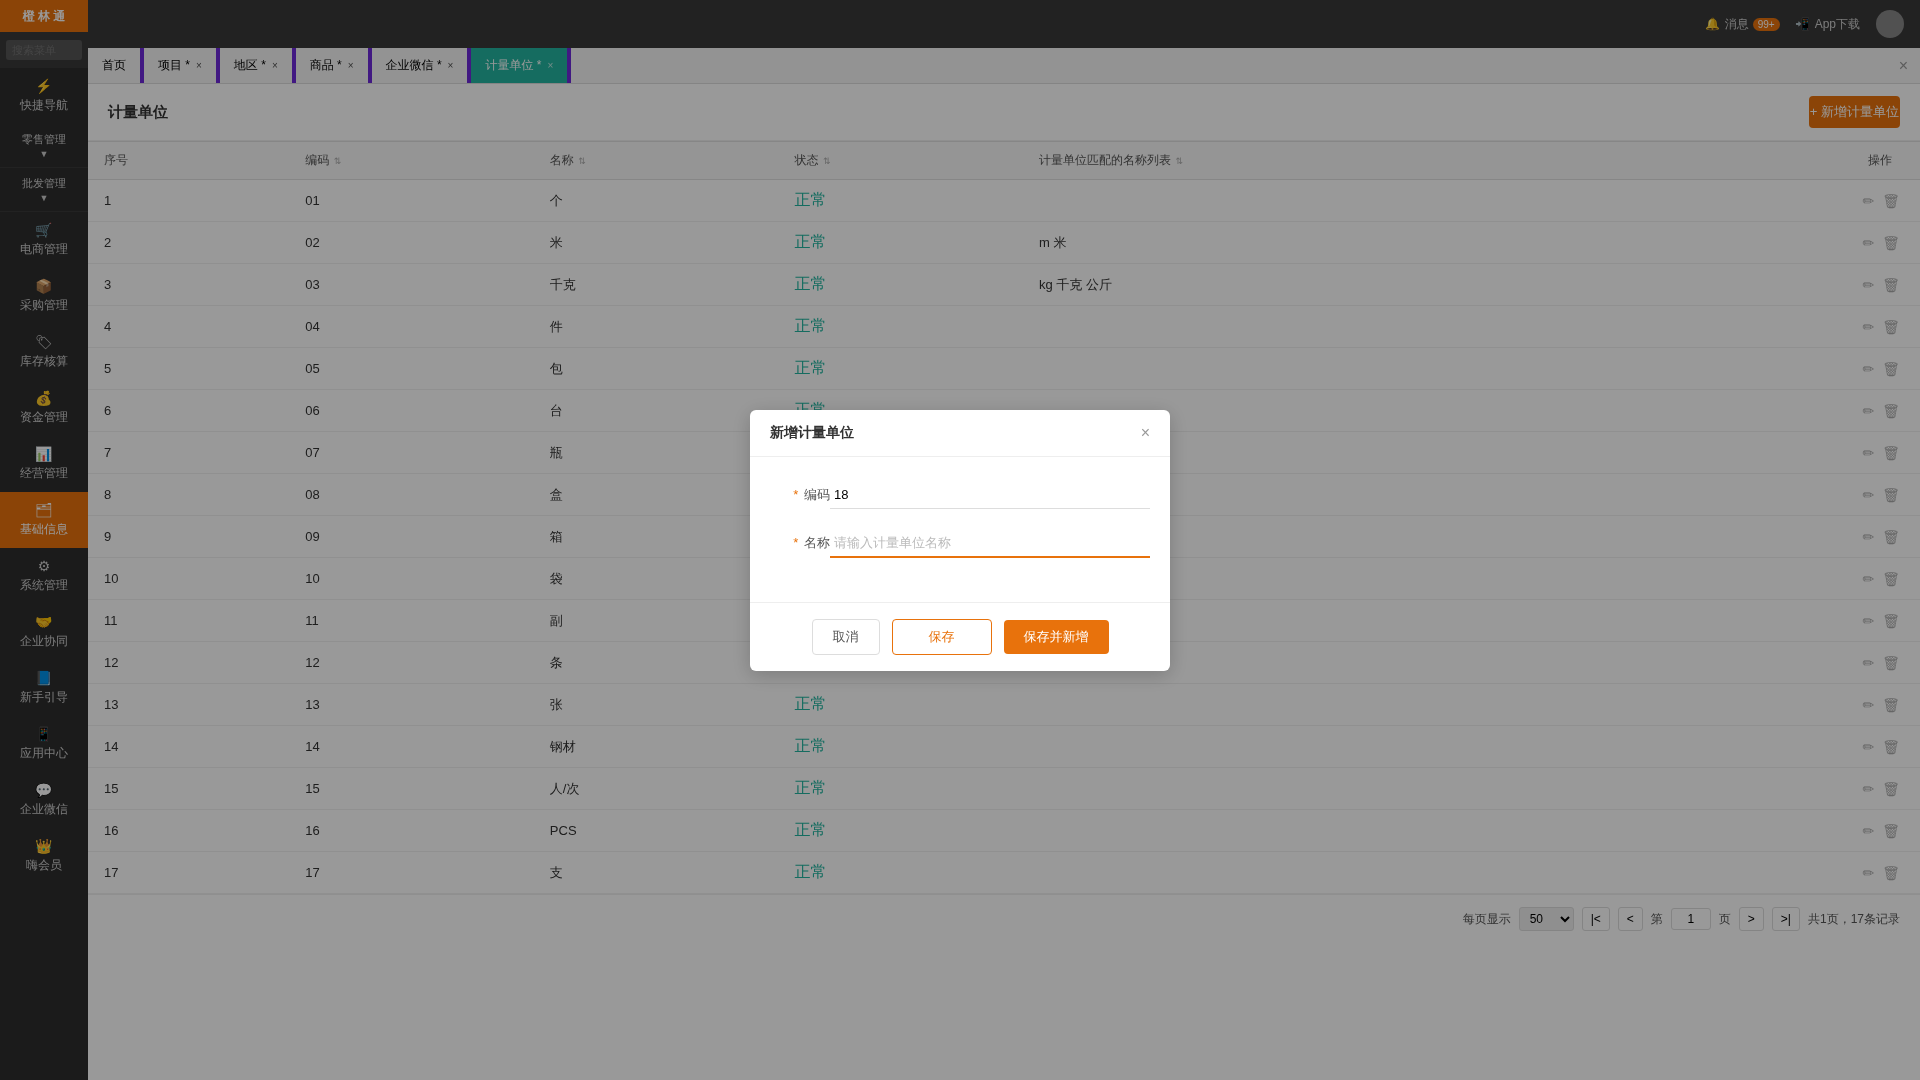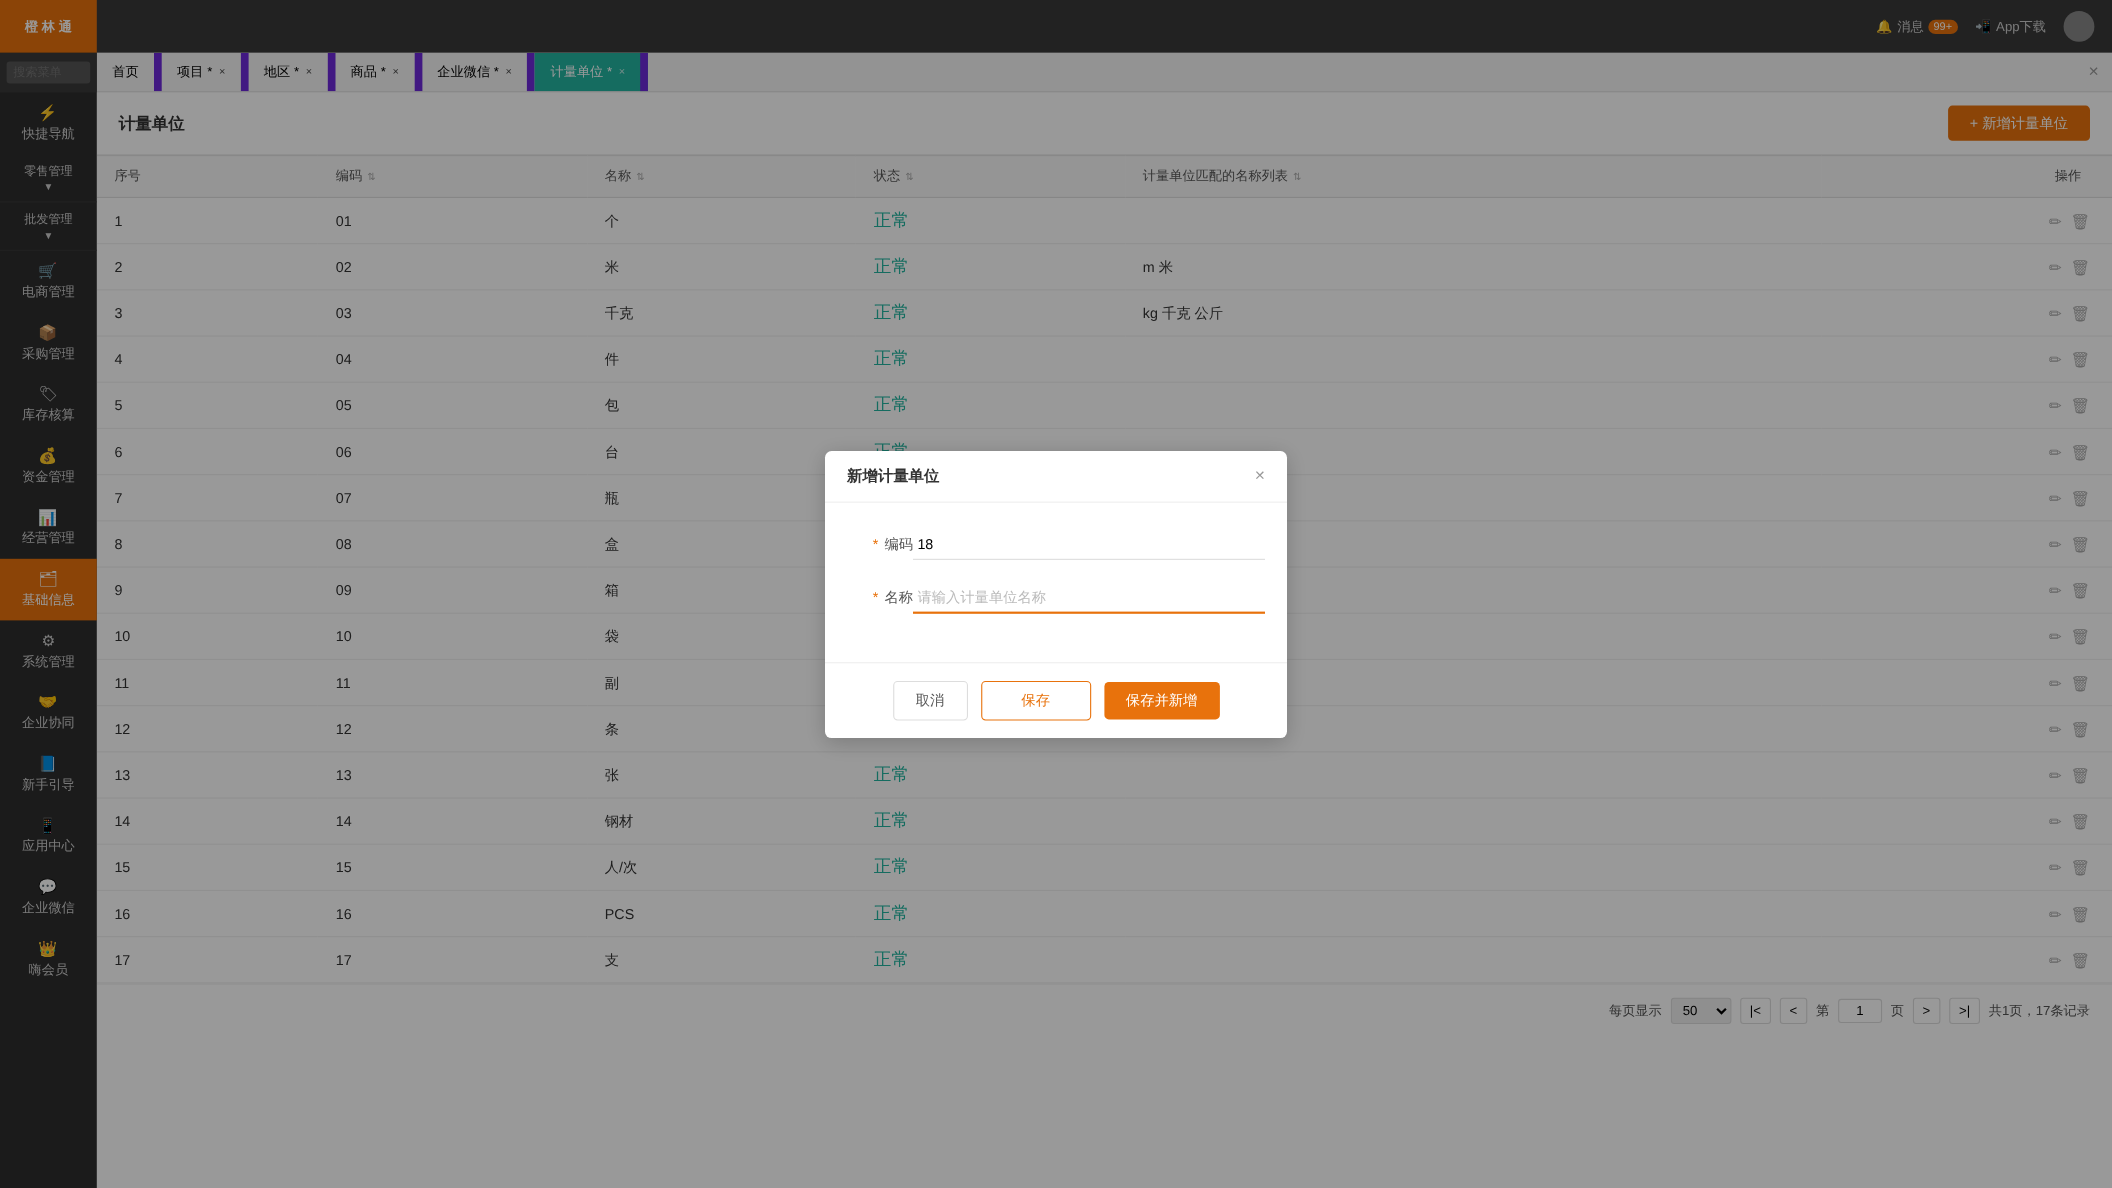--- a/index.html
+++ b/index.html
@@ -9,21 +9,21 @@
     .sidebar {
       width: 88px;
       background: #2d2d2d;
       display: flex;
       flex-direction: column;
       flex-shrink: 0;
       height: 100%;
     }
     .sidebar-logo {
       background: #e8720c;
-      height: 48px;
+      height: 32px;
       display: flex;
       align-items: center;
       justify-content: center;
       color: white;
       font-size: 12px;
       font-weight: bold;
       padding: 4px;
     }
     .sidebar-logo-text {
       text-align: center;
@@ -119,21 +119,21 @@
       flex-shrink: 0;
       overflow-x: auto;
     }
     .tab {
       padding: 4px 14px;
       font-size: 12px;
       cursor: pointer;
       display: flex;
       align-items: center;
       gap: 6px;
-      border-right: 7px solid #6d28d9;
+      border-right: 4px solid #6d28d9;
       white-space: nowrap;
       height: 100%;
     }
     .tab.active { background: #23b5a0; color: white; }
     .tab .close-x { font-size: 10px; color: inherit; opacity: 0.7; }
 
     
     .content-area {
       flex: 1;
       background: #fff;
@@ -149,21 +149,21 @@
       justify-content: space-between;
       padding: 12px 20px;
       border-bottom: 1px solid #eee;
     }
     .page-title { font-size: 15px; font-weight: bold; color: #333; }
     .add-btn {
       background: #e8720c;
       color: white;
       border: none;
       border-radius: 4px;
-      padding: 7px 20px;
+      padding: 7px 1px;
       font-size: 13px;
       cursor: pointer;
     }
 
     
     .data-table {
       width: 100%;
       border-collapse: collapse;
     }
     .data-table th {

